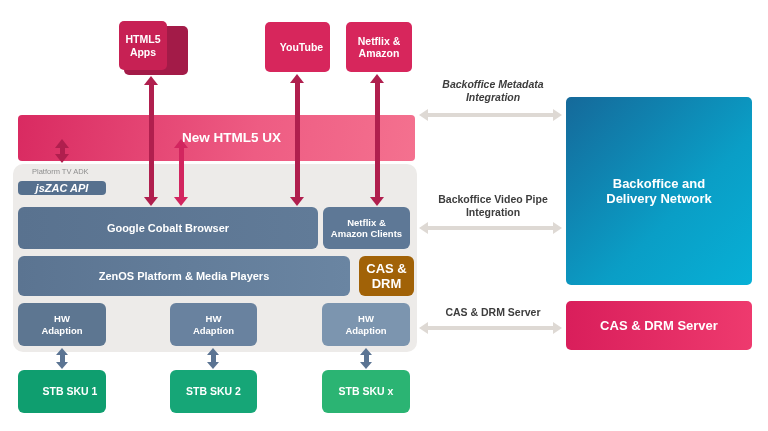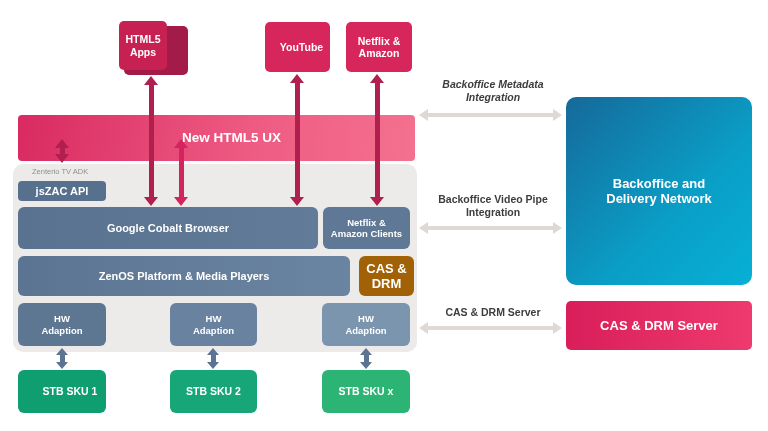--- a/index.html
+++ b/index.html
@@ -58,23 +58,23 @@
   <div class="box top-app" style="left:346px;top:22px;width:66px;height:50px;">
     <span class="lbl">Netflix &amp;
 Amazon</span>
   </div>
 
   <div class="box ux-bar" style="left:18px;top:91px;width:397px;height:46px;">
     <span class="lbl" style="padding-left:30px;">New HTML5 UX</span>
   </div>
 
   <div class="adk-container" style="left:13px;top:164px;width:404px;height:188px;"></div>
-  <div class="adk-label" style="left:32px;top:167px;">Zenterio TV ADK</div>
+  <div class="adk-label" style="left:32px;top:167px;">Platform TV ADK</div>
 
-  <div class="box" style="left:18px;top:181px;width:88px;height:20px;background:#56708e;border-radius:4px;font-size:11px;">
+  <div class="box" style="left:18px;top:181px;width:88px;height:14px;background:#56708e;border-radius:4px;font-size:11px;font-style:italic;">
     <span class="lbl">jsZAC API</span>
   </div>
 
   <div class="box" style="left:18px;top:207px;width:300px;height:42px;background:linear-gradient(90deg,#59728f,#617b98);font-size:11px;">
     <span class="lbl">Google Cobalt Browser</span>
   </div>
   <div class="box" style="left:323px;top:207px;width:87px;height:42px;background:#5e7896;font-size:9.5px;">
     <span class="lbl">Netflix &amp;
 Amazon Clients</span>
   </div>
@@ -103,21 +103,21 @@
   <div class="box" style="left:18px;top:370px;width:88px;height:43px;background:#0f9e6f;font-size:10.5px;padding-left:16px;">
     <span class="lbl">STB SKU 1</span>
   </div>
   <div class="box" style="left:170px;top:370px;width:87px;height:43px;background:#16a677;font-size:10.5px;">
     <span class="lbl">STB SKU 2</span>
   </div>
   <div class="box" style="left:322px;top:370px;width:88px;height:43px;background:#2bb473;font-size:10.5px;">
     <span class="lbl">STB SKU x</span>
   </div>
 
-  <div class="box" style="left:566px;top:97px;width:186px;height:188px;background:linear-gradient(135deg,#15699a 0%,#0a9ec6 60%,#07b0d6 100%);border-radius:10px;font-size:13px;">
+  <div class="box" style="left:566px;top:97px;width:186px;height:188px;background:linear-gradient(135deg,#15699a 0%,#0a9ec6 60%,#07b0d6 100%);border-radius:5px;font-size:13px;">
     <span class="lbl">Backoffice and
 Delivery Network</span>
   </div>
   <div class="box" style="left:566px;top:301px;width:186px;height:49px;background:linear-gradient(90deg,#d91e5b,#ee3a6e);border-radius:5px;font-size:13px;">
     <span class="lbl">CAS &amp; DRM Server</span>
   </div>
 
   <div class="conn-label" style="left:420px;top:78px;width:146px;font-style:italic;">Backoffice Metadata
 Integration</div>
   <div class="conn-label" style="left:420px;top:193px;width:146px;">Backoffice Video Pipe

